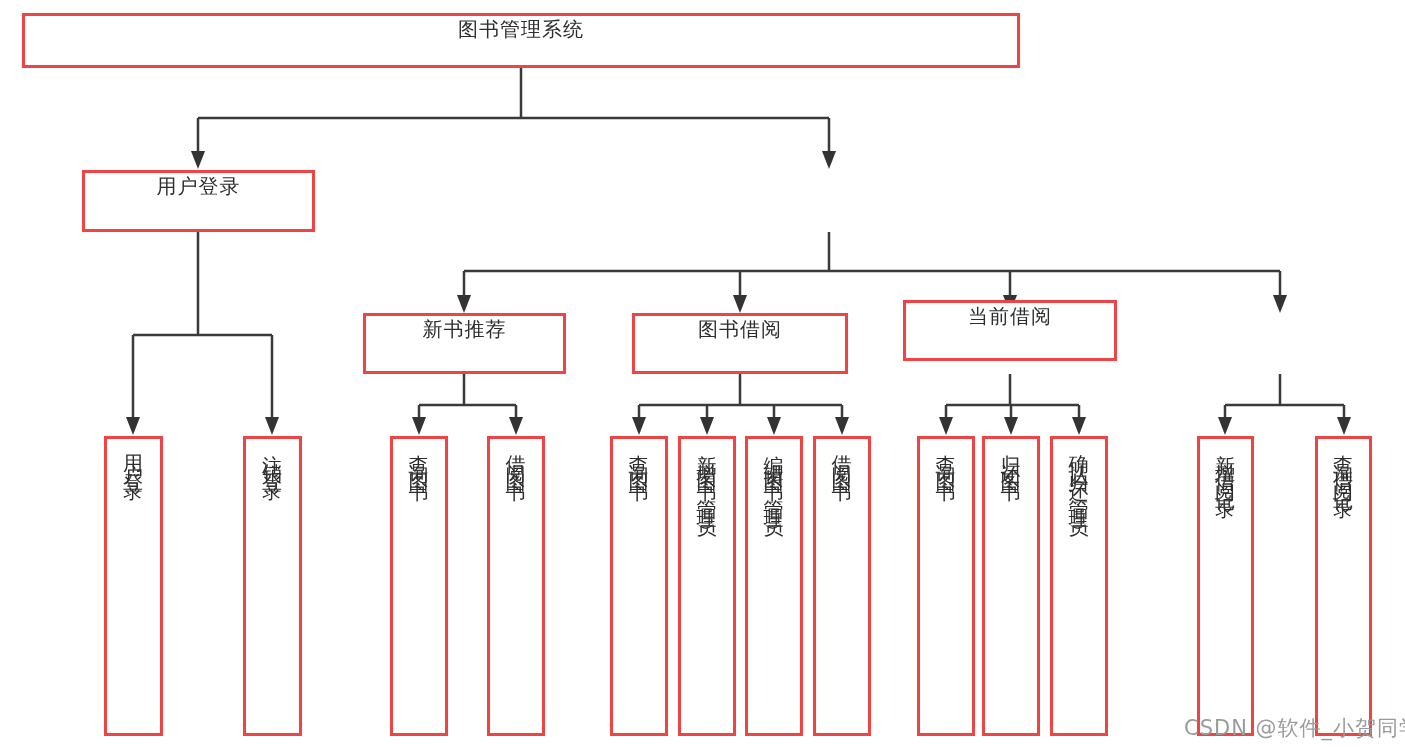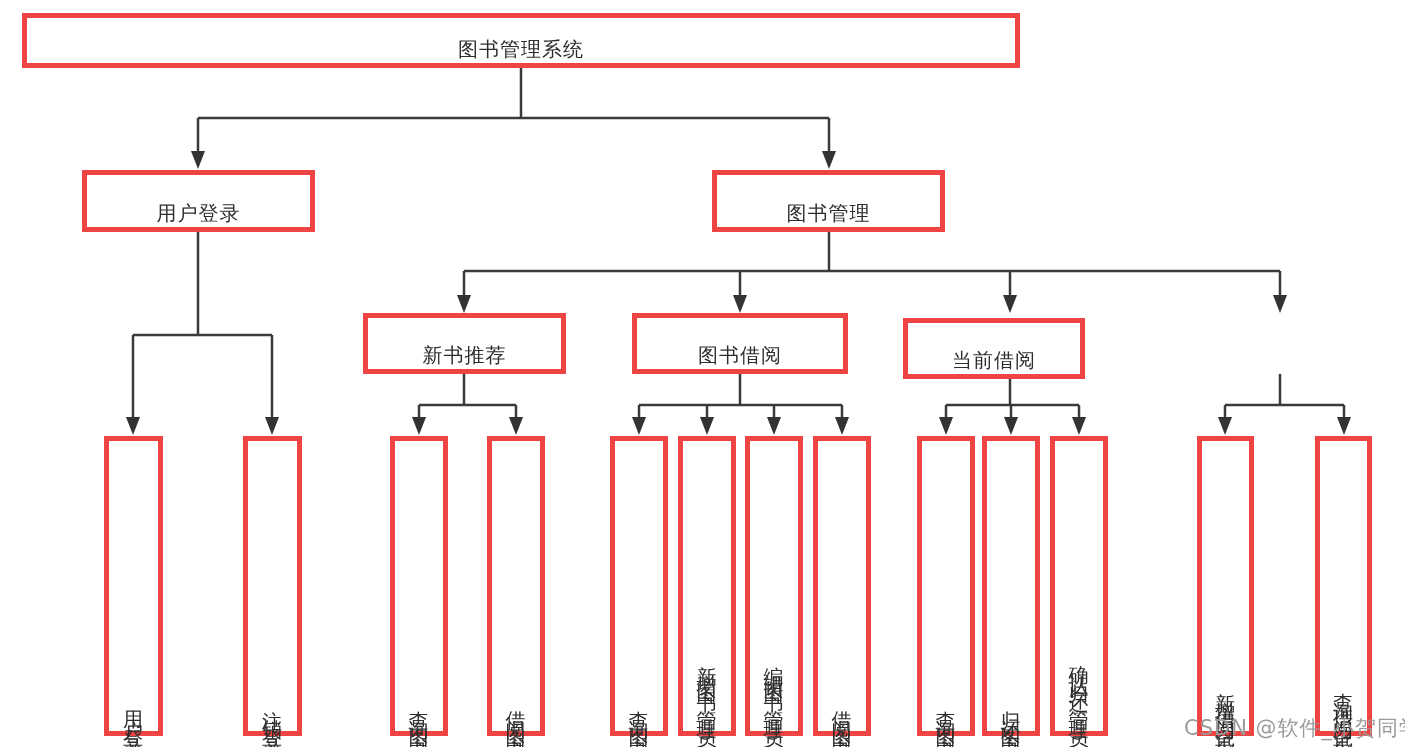--- a/index.html
+++ b/index.html
@@ -3,22 +3,22 @@
 <meta charset="utf-8">
 <style>
   html,body { margin:0; padding:0; background:#ffffff; }
   .canvas {
     position:relative; width:1405px; height:747px; background:#ffffff;
     font-family:"DejaVu Sans","Liberation Sans",sans-serif; overflow:hidden;
   }
   .connectors { position:absolute; left:0; top:0; width:1405px; height:747px; pointer-events:none; }
   .node {
     position:absolute; box-sizing:border-box; background:#ffffff;
-    border:5px solid #ef4444; color:#2d2d2d;
-    display:flex; align-items:flex-end; justify-content:center;
+    border:3px solid #ef4444; color:#2d2d2d;
+    display:flex; align-items:flex-start; justify-content:center;
   }
   .hbox { font-size:20px; letter-spacing:1px; white-space:nowrap; }
   .vtext {
     writing-mode:vertical-rl; text-orientation:mixed;
     font-size:20px; letter-spacing:9px; line-height:1.1;
   }
   .watermark {
     position:absolute; left:1184px; top:714px; font-size:21px;
     color:#9b9b9b; letter-spacing:1px; white-space:nowrap;
   }
@@ -68,31 +68,28 @@
     </g>
   </svg>
 
   <div class="node hbox" style="left:22px;top:13px;width:998px;height:55px">
     <span>图书管理系统</span>
   </div>
 
   <div class="node hbox" style="left:82px;top:170px;width:233px;height:62px">
     <span>用户登录</span>
   </div>
-  <div class="node hbox" style="left:712px;top:170px;width:233px;height:62px">
-    <span>图书管理</span>
-  </div>
 
   <div class="node hbox" style="left:363px;top:313px;width:203px;height:61px">
     <span>新书推荐</span>
   </div>
   <div class="node hbox" style="left:632px;top:313px;width:216px;height:61px">
     <span>图书借阅</span>
   </div>
-  <div class="node hbox" style="left:903px;top:318px;width:182px;height:61px">
+  <div class="node hbox" style="left:903px;top:300px;width:214px;height:61px">
     <span>当前借阅</span>
   </div>
 
   <div class="node" style="left:104px;top:436px;width:59px;height:300px">
     <span class="vtext">用户登录</span>
   </div>
   <div class="node" style="left:243px;top:436px;width:59px;height:300px">
     <span class="vtext">注销登录</span>
   </div>
 

